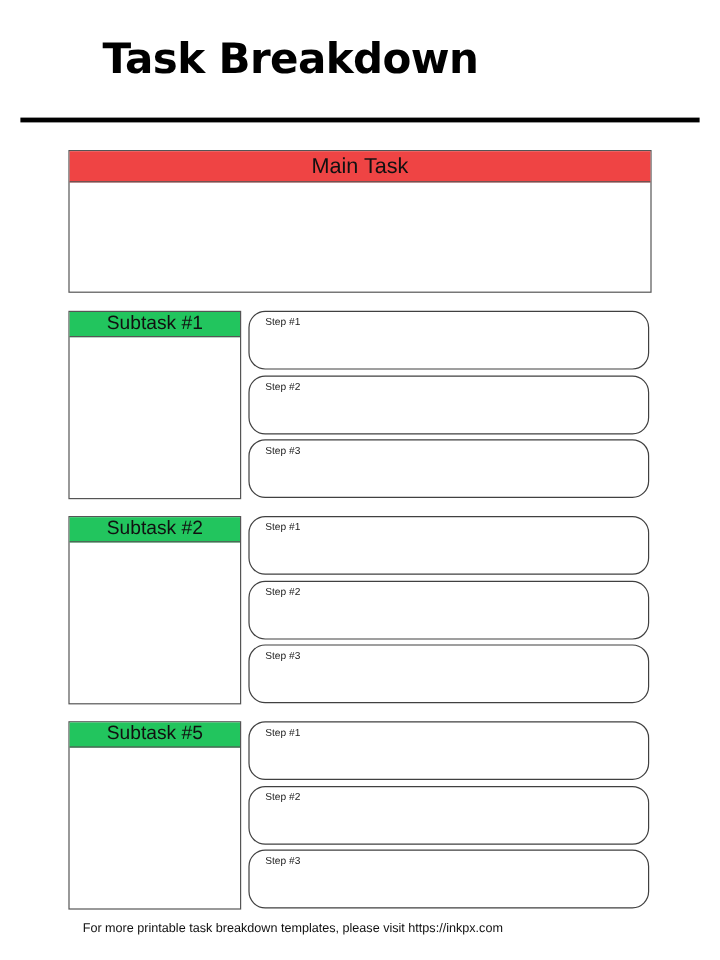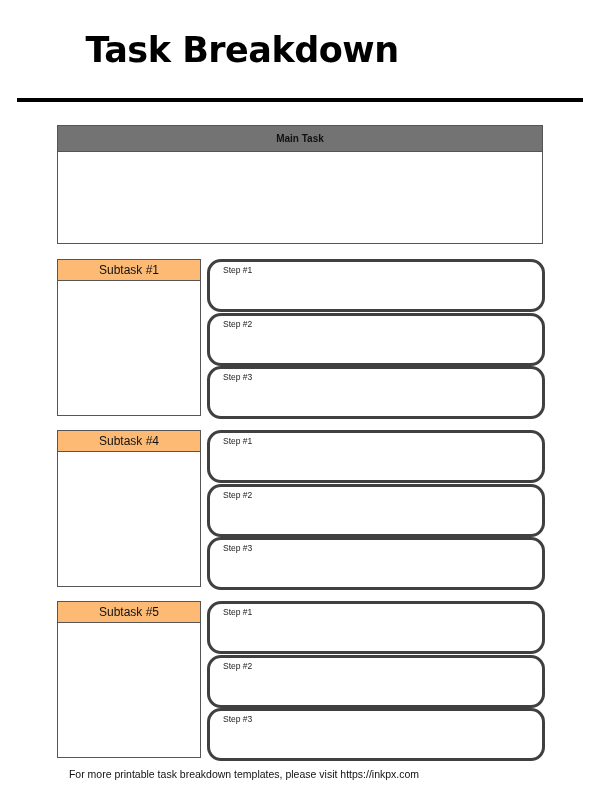--- a/index.html
+++ b/index.html
@@ -1,23 +1,23 @@
 <!DOCTYPE html>
 <html><head>
 <meta charset="utf-8">
 <style>
   html, body { margin:0; padding:0; background:#fff; }
   body { width:600px; height:800px; position:relative; font-family:"Liberation Sans", sans-serif; color:#111; overflow:hidden; }
   .title { position:absolute; left:0; width:484px; top:30px; text-align:center; font-family:"DejaVu Sans", sans-serif; font-weight:bold; font-size:35px; letter-spacing:-0.5px; color:#000; }
   .rule { position:absolute; left:17px; top:98px; width:566px; height:4px; background:#000; }
   .main-box { position:absolute; left:57px; top:125px; width:484px; height:117px; border:1px solid #555; background:#fff; }
-  .main-head { height:25px; border-bottom:1px solid #555; background:#737373; text-align:center; line-height:25px; font-size:10px;font-weight:bold; }
+  .main-head { height:25px; border-bottom:1px solid #555; background:#ef4444; text-align:center; line-height:25px; font-size:18px; }
   .sub-box { position:absolute; left:57px; width:142px; height:155px; border:1px solid #555; background:#fff; }
-  .sub-head { height:20px; border-bottom:1px solid #555; background:#fdba74; text-align:center; line-height:20px; font-size:12px; }
-  .step { position:absolute; left:207px; width:332px; height:47px; border:3px solid #404040; border-radius:14px; background:#fff; }
+  .sub-head { height:20px; border-bottom:1px solid #555; background:#22c55e; text-align:center; line-height:20px; font-size:16px; }
+  .step { position:absolute; left:207px; width:332px; height:47px; border:1px solid #404040; border-radius:14px; background:#fff; }
   .step-label { position:absolute; left:13px; top:3px; font-size:8.5px; color:#222; }
   .footer { position:absolute; left:0; width:488px; top:768px; text-align:center; font-size:10.5px; color:#111; }
 </style>
 </head>
 <body>
 
 <div class="title">Task Breakdown</div>
 <div class="rule"></div>
 
 <div class="main-box">
@@ -31,21 +31,21 @@
     <span class="step-label">Step #1</span>
   </div>
 <div class="step" style="top:313px">
     <span class="step-label">Step #2</span>
   </div>
 <div class="step" style="top:366px">
     <span class="step-label">Step #3</span>
   </div>
 
 <div class="sub-box" style="top:430px">
-  <div class="sub-head">Subtask #4</div>
+  <div class="sub-head">Subtask #2</div>
 </div>
 <div class="step" style="top:430px">
     <span class="step-label">Step #1</span>
   </div>
 <div class="step" style="top:484px">
     <span class="step-label">Step #2</span>
   </div>
 <div class="step" style="top:537px">
     <span class="step-label">Step #3</span>
   </div>

